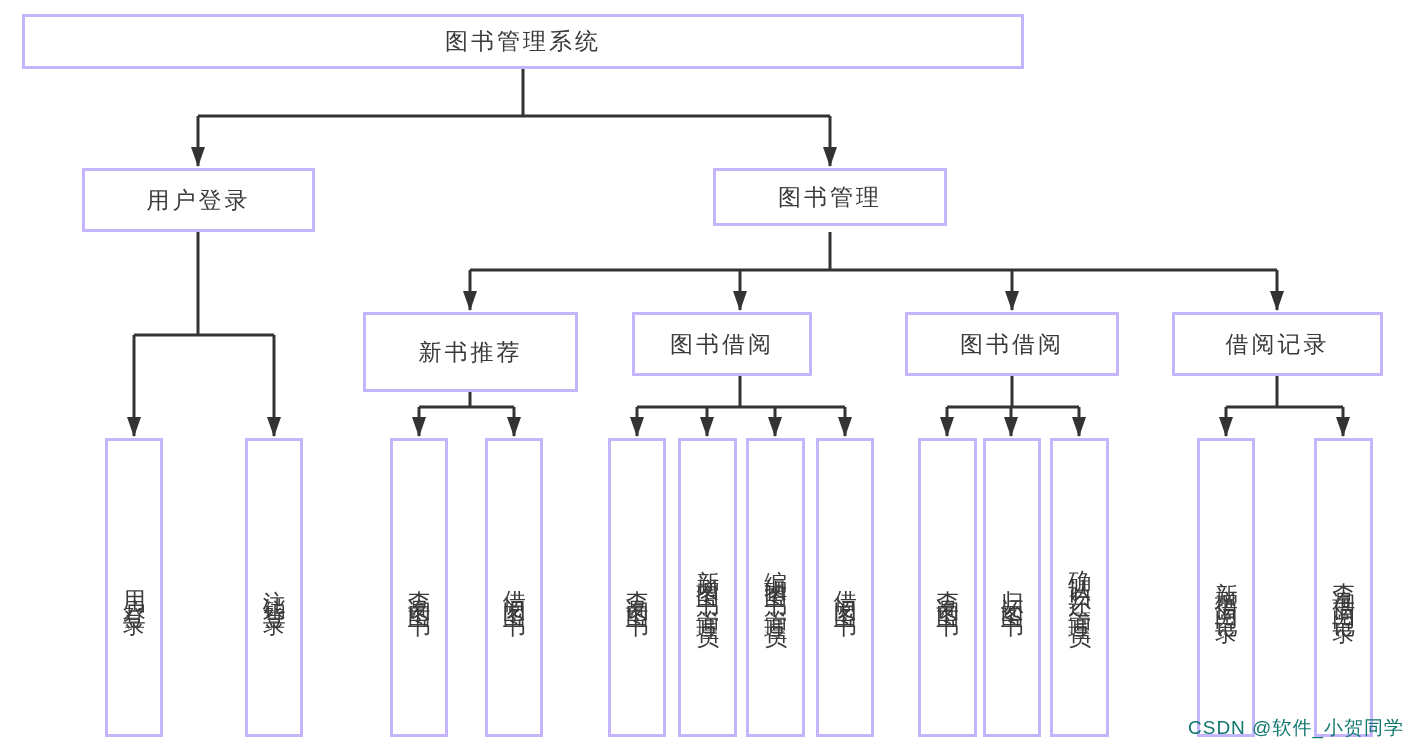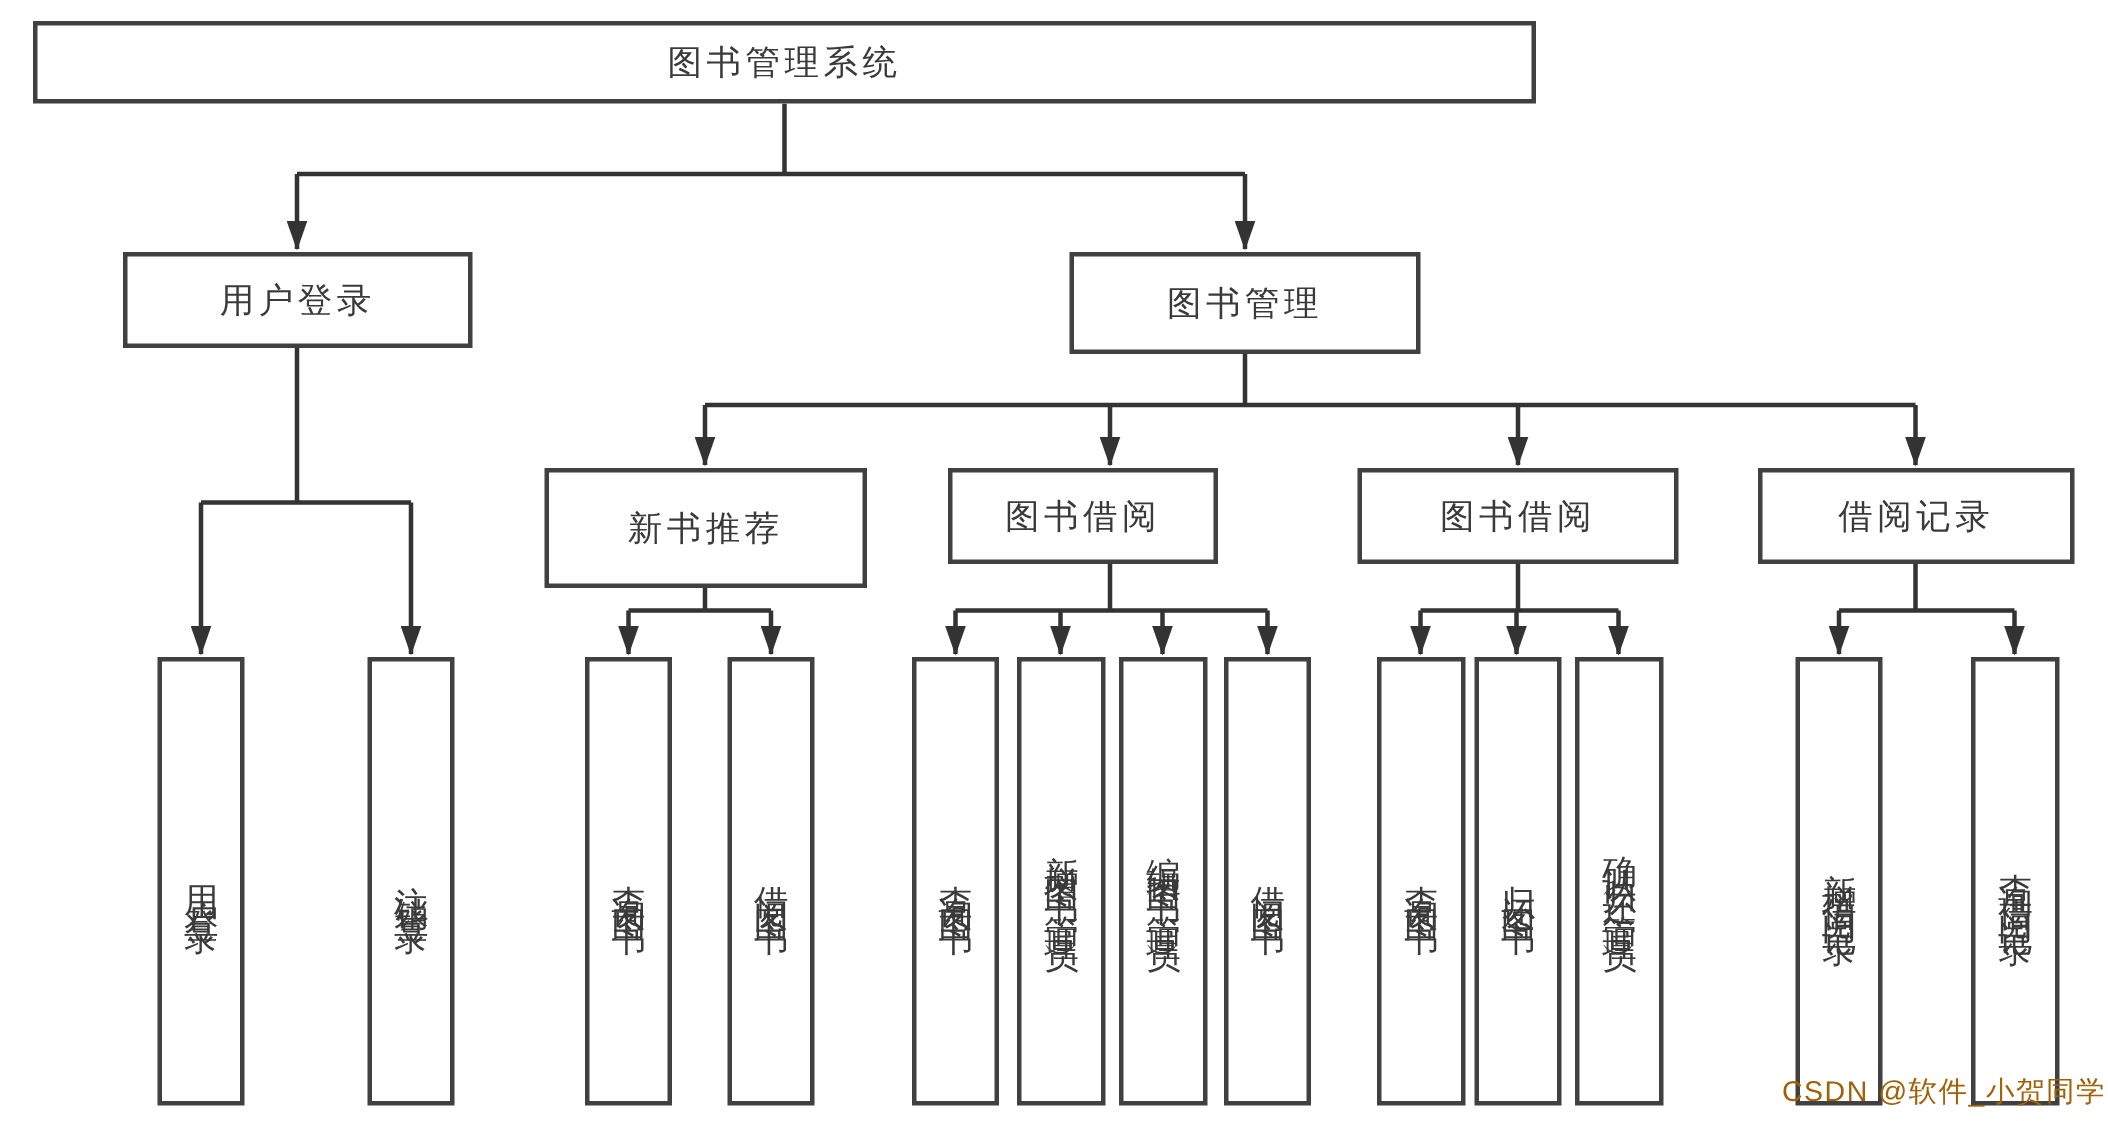--- a/index.html
+++ b/index.html
@@ -7,37 +7,37 @@
     width:1405px;height:747px;
     background:#ffffff;
     font-family:"Liberation Sans","DejaVu Sans",sans-serif;
     position:relative;overflow:hidden;
   }
   .canvas{position:absolute;left:0;top:0;width:1405px;height:747px;}
   svg.connectors{position:absolute;left:0;top:0;z-index:1;}
   .node{
     position:absolute;z-index:2;
     background:#ffffff;
-    border:3px solid #404040;
+    border:3px solid #c4b5fd;
     box-sizing:border-box;
     display:flex;align-items:center;justify-content:center;
     color:#3a3a3a;
   }
   .hnode span{
     font-size:23px;letter-spacing:3px;white-space:nowrap;
   }
   .vnode span{
     writing-mode:vertical-lr;
     font-size:23px;letter-spacing:8px;line-height:1.1;
   }
   .watermark{
     position:absolute;z-index:3;
     left:1188px;top:715px;
     font-size:19px;letter-spacing:1px;
-    color:#a16207;white-space:nowrap;
+    color:#0f766e;white-space:nowrap;
   }
 </style>
 </head>
 <body>
 
 <div class="canvas">
 
   <svg class="connectors" width="1405" height="747" viewBox="0 0 1405 747">
     <defs>
       <marker id="arrow" viewBox="0 0 20 14" markerWidth="20" markerHeight="14" refX="19" refY="7" orient="auto" markerUnits="userSpaceOnUse">
@@ -95,21 +95,21 @@
     </g>
   </svg>
 
   <div class="node hnode" style="left:22px;top:14px;width:1002px;height:55px">
     <span>图书管理系统</span>
   </div>
 
   <div class="node hnode" style="left:82px;top:168px;width:233px;height:64px">
     <span>用户登录</span>
   </div>
-  <div class="node hnode" style="left:713px;top:168px;width:234px;height:68px">
+  <div class="node hnode" style="left:713px;top:168px;width:234px;height:58px">
     <span>图书管理</span>
   </div>
 
   <div class="node hnode" style="left:363px;top:312px;width:215px;height:80px">
     <span>新书推荐</span>
   </div>
   <div class="node hnode" style="left:632px;top:312px;width:180px;height:64px">
     <span>图书借阅</span>
   </div>
   <div class="node hnode" style="left:905px;top:312px;width:214px;height:64px">

